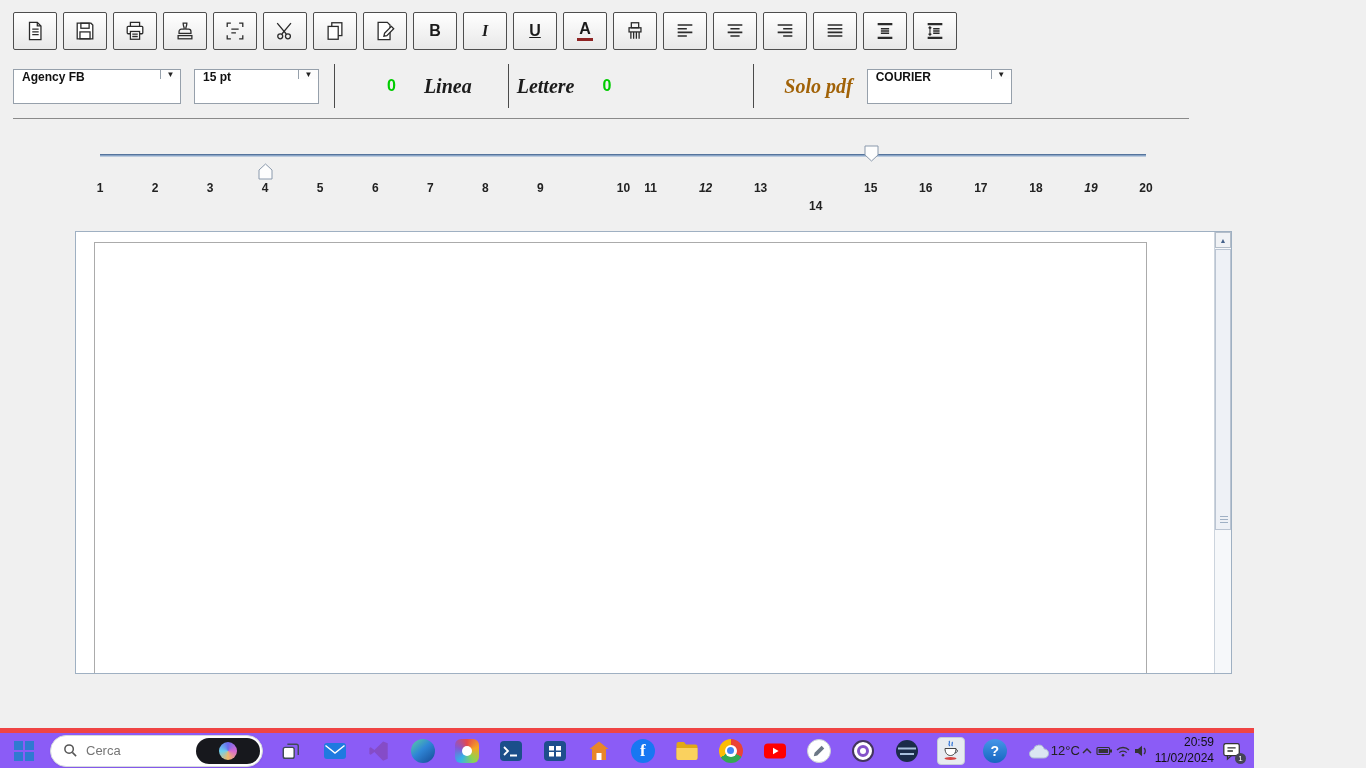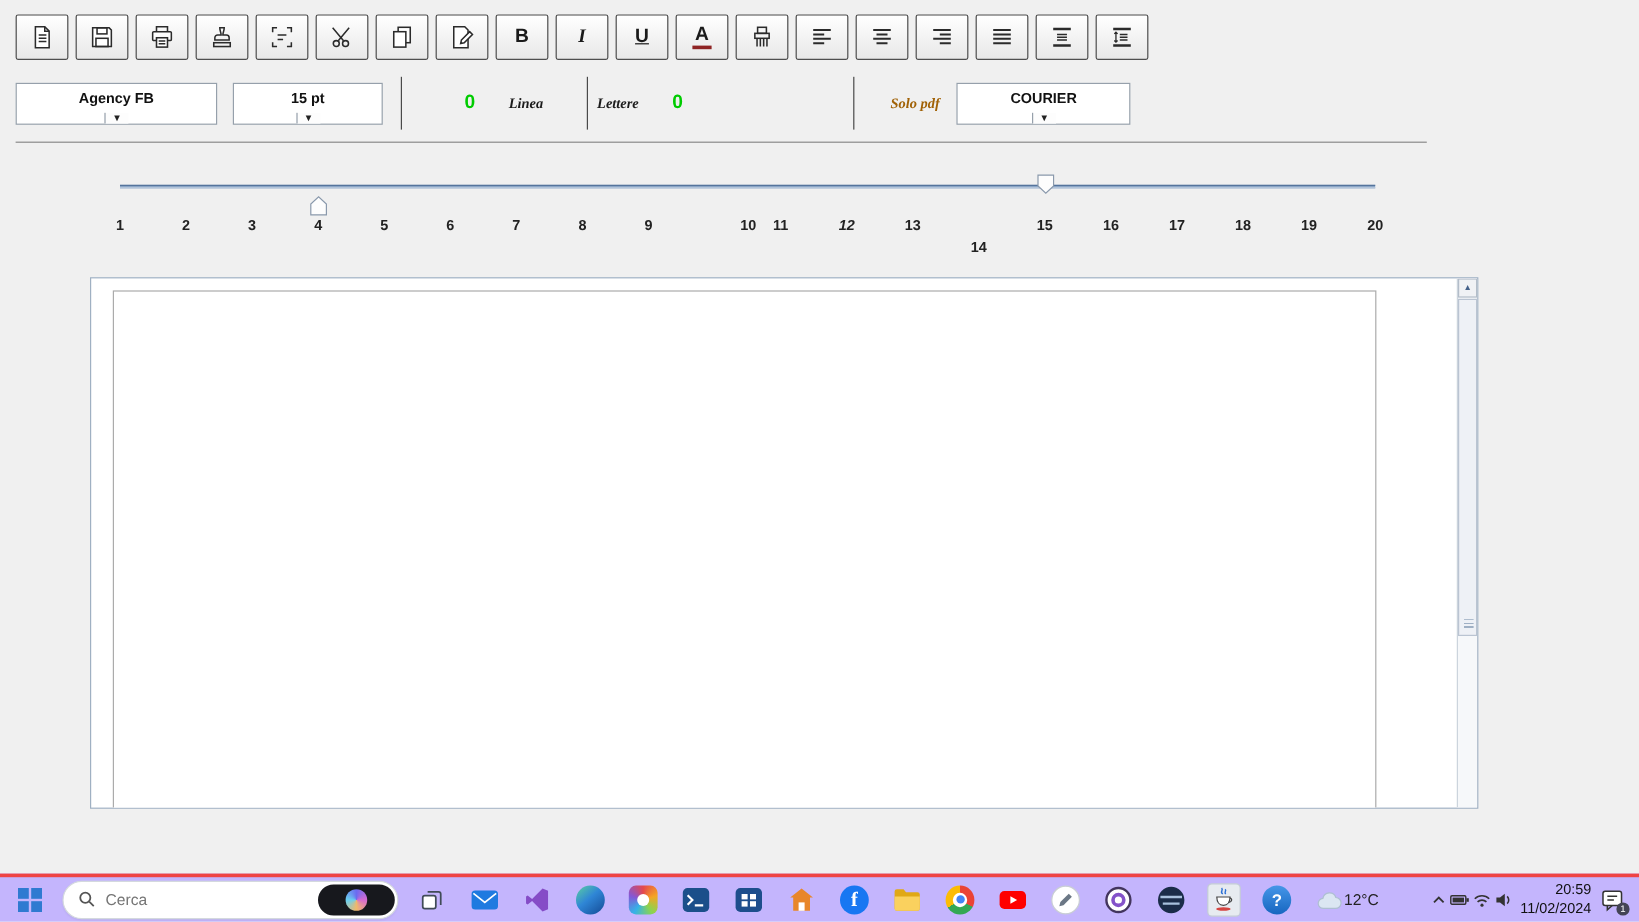--- a/index.html
+++ b/index.html
@@ -23,30 +23,30 @@
   .toolbar{display:flex;gap:6px;padding:12px 0 6px 13px;}
   .tb{width:44px;height:38px;background:linear-gradient(#ffffff,#e8e8e8);border:1px solid #4e4e4e;
     border-radius:2px;display:flex;align-items:center;justify-content:center;}
   .tb.letter{font-size:16px;font-weight:bold;color:#1a1a1a;}
   .it-serif{font-family:"Liberation Serif",serif;font-style:italic;}
   .ul{text-decoration:underline;}
   .fc{border-bottom:3px solid #8f2424;line-height:1.05;padding:0 2px;}
 
   
   .format-row{display:flex;align-items:center;margin:8px 0 0 13px;height:44px;}
-  .combo{height:35px;background:#fff;border:1px solid #96a0ab;display:flex;align-items:center;flex-direction:column;}
+  .combo{height:35px;background:#fff;border:1px solid #96a0ab;display:flex;align-items:flex-start;}
   .combo .cval{display:flex;align-items:center;padding:0 8px;font-size:12px;font-weight:bold;flex:1;}
   .combo .carrow{width:20px;border-left:1px solid #96a0ab;display:flex;align-items:center;justify-content:center;
     font-size:8px;background:#fdfdfd;color:#222;}
   .combo.font{width:168px;}
   .combo.size{width:125px;margin-left:13px;}
   .combo.pdffont{width:145px;margin-left:14px;}
   .vsep{width:1px;align-self:stretch;background:#4a4a4a;}
   .count{color:#00cc00;font-weight:bold;font-size:16px;}
-  .lbl-serif{font-family:"Liberation Serif",serif;font-style:italic;font-weight:bold;font-size:12px;color:#1b1b1b;}
+  .lbl-serif{font-family:"Liberation Serif",serif;font-style:italic;font-weight:bold;font-size:20px;color:#1b1b1b;}
   .solo{color:#a16207;}
   .ml15{margin-left:15px;}.ml52{margin-left:52px;}.ml28{margin-left:28px;}.ml36{margin-left:36px;}
   .ml24{margin-left:8px;}.ml142{margin-left:142px;}.ml30{margin-left:30px;}
 
   .hdivider{height:1px;background:#8a8a8a;margin:10px 0 0 13px;width:1176px;}
 
   
   .slider-zone{position:relative;height:112px;}
   .slider-track{position:absolute;left:100px;top:35px;width:1046px;height:3px;background:#8aa5c6;
     border-top:1px solid #55749c;border-bottom:1px solid #bccbde;}
@@ -62,22 +62,22 @@
   .page{position:absolute;left:18px;top:10px;width:1053px;height:620px;background:#fff;border:1px solid #ababab;
     font-size:15px;padding:8px;outline:none;}
   .vscroll{position:absolute;top:0;right:0;width:17px;height:100%;background:#f6f8fa;border-left:1px solid #ccd4dd;}
   .sb-btn{height:16px;width:100%;background:#f0f2f5;border:1px solid #b3bdc9;display:flex;align-items:center;
     justify-content:center;font-size:7px;color:#44618a;}
   .sb-thumb{position:absolute;left:0;top:17px;width:16px;height:281px;background:#eef1f6;border:1px solid #bac4d2;}
   .sb-grip{position:absolute;left:4px;bottom:5px;width:8px;height:8px;
     background:repeating-linear-gradient(to bottom,#9fb0c4 0 1px,transparent 1px 3px);}
 
   
-  .taskbar{position:absolute;left:0;top:728px;width:1366px;height:40px;background:#c4b5fd;
-    border-top:3px solid #ef4444;display:flex;align-items:center;}
+  .taskbar{position:absolute;left:0;top:728px;width:1254px;height:40px;background:#8b5cf6;
+    border-top:5px solid #ef4444;display:flex;align-items:center;}
   .start{margin-left:14px;width:22px;height:22px;display:grid;grid-template-columns:9px 9px;
     grid-template-rows:9px 9px;gap:2px;align-content:center;justify-content:center;}
   .start span{background:#2f7ad1;}
   .search{margin-left:16px;width:280px;height:32px;background:#fff;border:1px solid #d4d9de;border-radius:16px;
     display:flex;align-items:center;padding-left:12px;position:relative;box-shadow:0 1px 2px rgba(0,0,0,.06);}
   .search input{border:none;outline:none;font-size:13px;color:#333;margin-left:8px;width:140px;
     background:transparent;font-family:inherit;}
   .copilot{position:absolute;right:2px;top:2px;width:64px;height:26px;background:#17181d;border-radius:13px;
     display:flex;align-items:center;justify-content:center;}
   .orb{width:18px;height:18px;border-radius:50%;background:conic-gradient(#6a6af0,#d76ad0,#f0b96a,#6ad0f0,#6a6af0);}
@@ -264,21 +264,21 @@
         <span class="tick" style="left: 42.1053%;">9</span>
         <span class="tick" style="left: 47.3684%; margin-left: 28px;">10</span>
         <span class="tick" style="left: 52.6316%;">11</span>
         <span class="tick" style="left: 57.8947%; font-style: italic;">12</span>
         <span class="tick" style="left: 63.1579%;">13</span>
         <span class="tick" style="left: 68.4211%; margin-top: 18px;">14</span>
         <span class="tick" style="left: 73.6842%;">15</span>
         <span class="tick" style="left: 78.9474%;">16</span>
         <span class="tick" style="left: 84.2105%;">17</span>
         <span class="tick" style="left: 89.4737%;">18</span>
-        <span class="tick" style="left: 94.7368%;">19</span>
+        <span class="tick" style="left: 94.7368%; font-style: italic;">19</span>
         <span class="tick" style="left: 100%;">20</span>
       </div>
   </div>
 
   <div class="editor">
     <div class="page" contenteditable="true" style=""></div>
     <div class="vscroll">
       <div class="sb-btn">▲</div>
       <div class="sb-thumb">
         <span class="sb-grip"></span>

